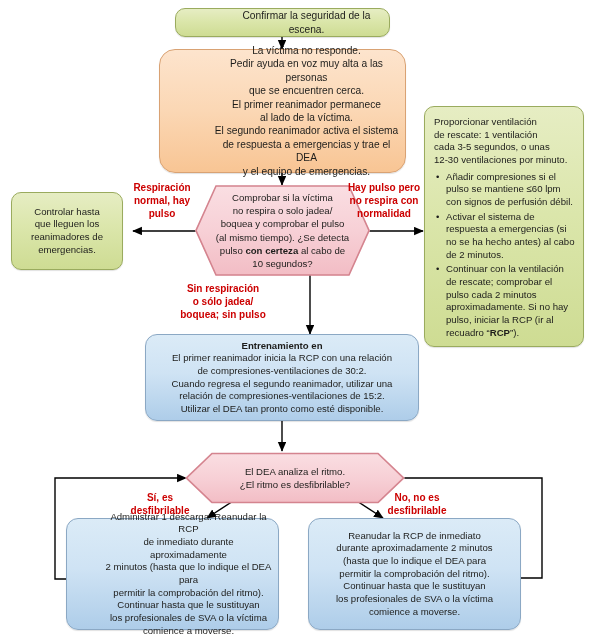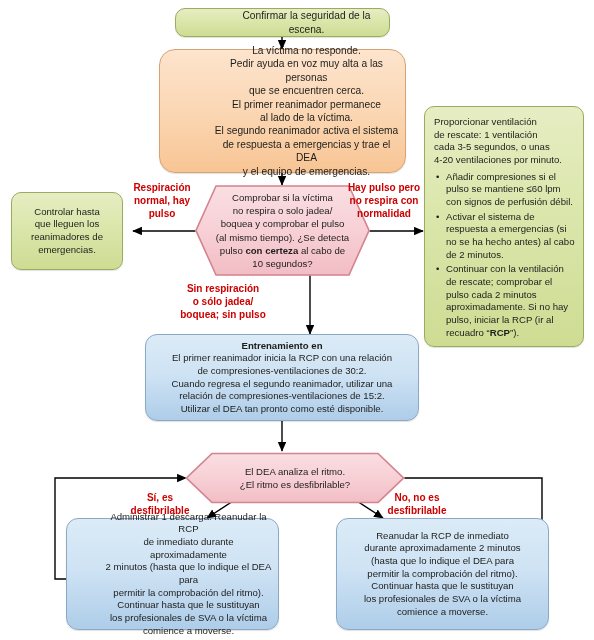--- a/index.html
+++ b/index.html
@@ -190,21 +190,21 @@
       <div>reanimadores de</div>
       <div>emergencias.</div>
     </div>
   </div>
 
   <div class="node green t10" style="left:424px; top:106px; width:160px; height:241px; align-items:flex-start;">
     <div class="inner leftalign" style="padding:9px 8px 0 9px;">
       <div>Proporcionar ventilación</div>
       <div>de rescate: 1 ventilación</div>
       <div>cada 3-5 segundos, o unas</div>
-      <div>4-20 ventilaciones por minuto.</div>
+      <div>12-30 ventilaciones por minuto.</div>
       <ul class="bullets">
         <li>Añadir compresiones si el pulso se mantiene ≤60 lpm con signos de perfusión débil.</li>
         <li>Activar el sistema de respuesta a emergencias (si no se ha hecho antes) al cabo de 2 minutos.</li>
         <li><span>Continuar con la ventilación de rescate; comprobar el pulso cada 2 minutos aproximadamente. Si no hay pulso, iniciar la RCP (ir al recuadro “</span><span class="bold">RCP</span><span>”).</span></li>
       </ul>
     </div>
   </div>
 
   <div class="node blue t10" style="left:145px; top:334px; width:274px; height:87px;">
     <div class="inner">
@@ -235,21 +235,21 @@
       <div>Administrar 1 descarga. Reanudar la RCP</div>
       <div>de inmediato durante aproximadamente</div>
       <div>2 minutos (hasta que lo indique el DEA para</div>
       <div>permitir la comprobación del ritmo).</div>
       <div>Continuar hasta que le sustituyan</div>
       <div>los profesionales de SVA o la víctima</div>
       <div>comience a moverse.</div>
     </div>
   </div>
 
-  <div class="node blue t10" style="left:308px; top:518px; width:213px; height:112px;margin-left:28px;">
+  <div class="node blue t10" style="left:308px; top:518px; width:213px; height:112px;">
     <div class="inner">
       <div>Reanudar la RCP de inmediato</div>
       <div>durante aproximadamente 2 minutos</div>
       <div>(hasta que lo indique el DEA para</div>
       <div>permitir la comprobación del ritmo).</div>
       <div>Continuar hasta que le sustituyan</div>
       <div>los profesionales de SVA o la víctima</div>
       <div>comience a moverse.</div>
     </div>
   </div>

